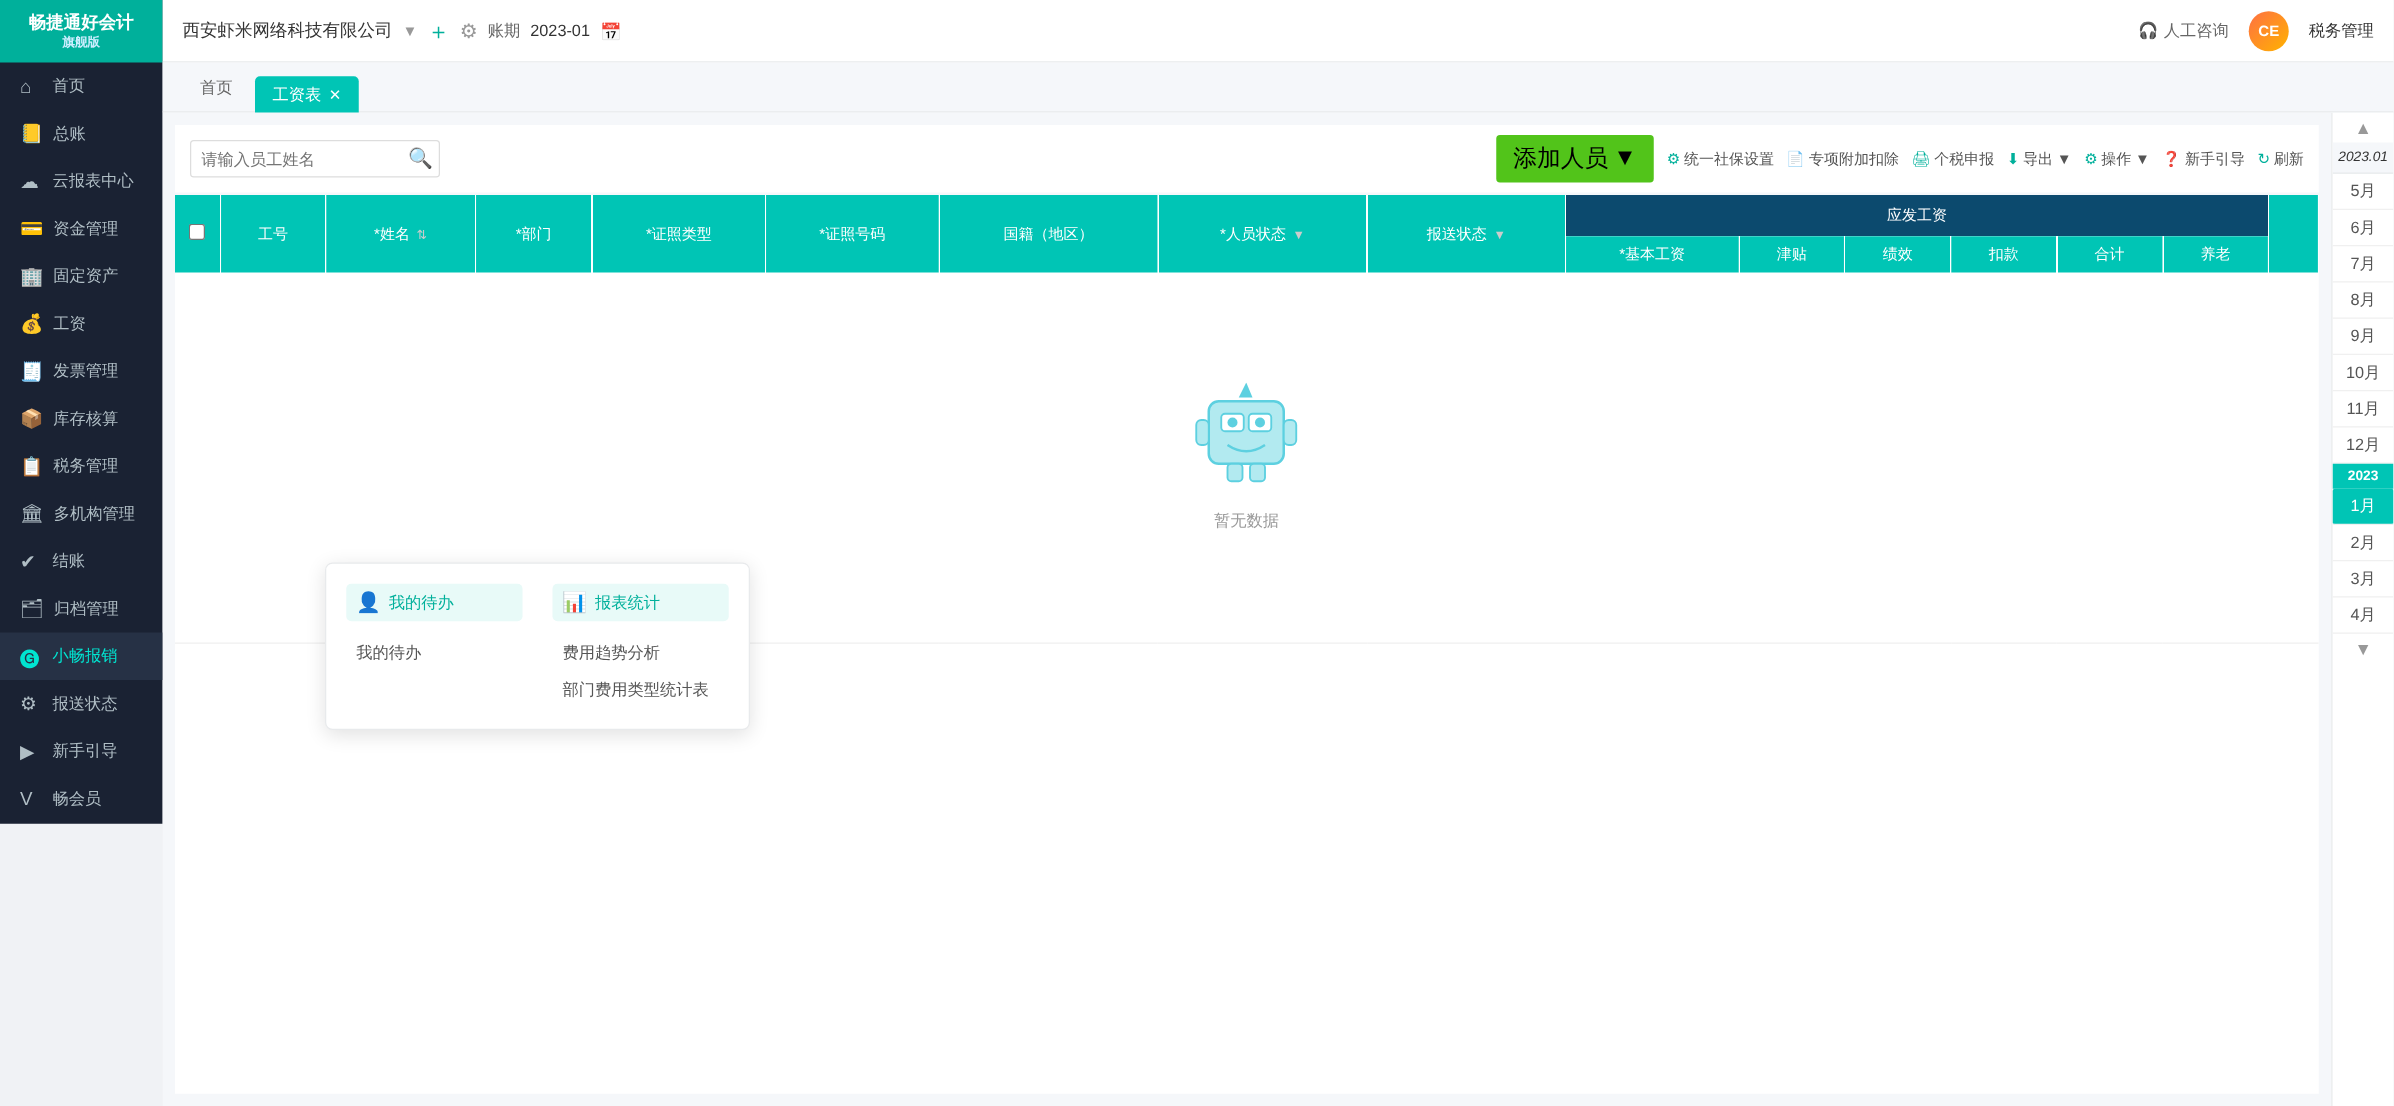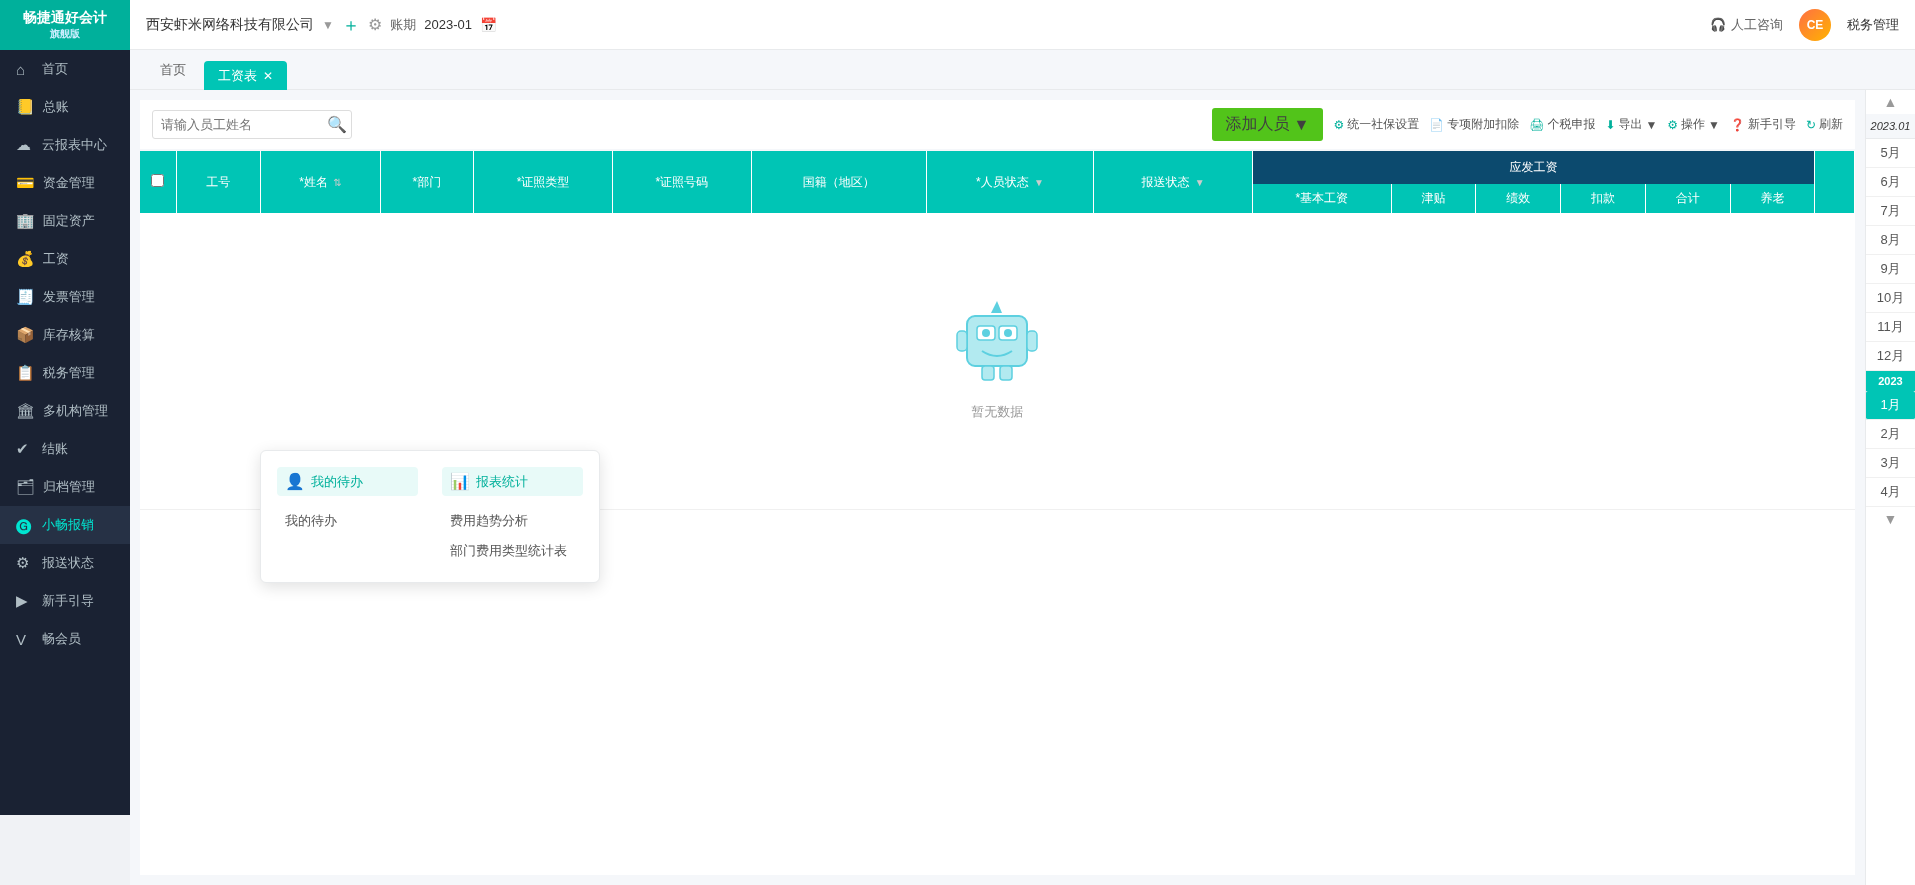--- a/index.html
+++ b/index.html
@@ -3,21 +3,21 @@
   <meta charset="utf-8">
   <style>
     * { box-sizing: border-box; margin: 0; padding: 0; font-family: 'Microsoft YaHei', Arial, sans-serif; }
     body { width: 1915px; height: 885px; overflow: hidden; background: #f0f2f5; display: flex; }
 
     
     .sidebar {
       width: 130px;
       min-width: 130px;
       background: #1a2233;
-      height: 815px;
+      height: 659px;
       display: flex;
       flex-direction: column;
       color: #fff;
     }
     .sidebar-logo {
       height: 50px;
       background: #00b09b;
       display: flex;
       align-items: center;
       justify-content: center;
@@ -176,25 +176,25 @@
       width: 160px;
       background: transparent;
     }
     .toolbar-actions {
       display: flex;
       align-items: center;
       gap: 10px;
     }
     .add-people-btn {
       background: #52c41a;
-      color: #404040;
+      color: #000000;
       border: none;
       padding: 6px 14px;
       border-radius: 3px;
-      font-size: 16px;
+      font-size: 19px;
       cursor: pointer;
       display: flex;
       align-items: center;
       gap: 4px;
     }
     .action-link {
       font-size: 12px;
       color: #555;
       cursor: pointer;
       display: flex;

